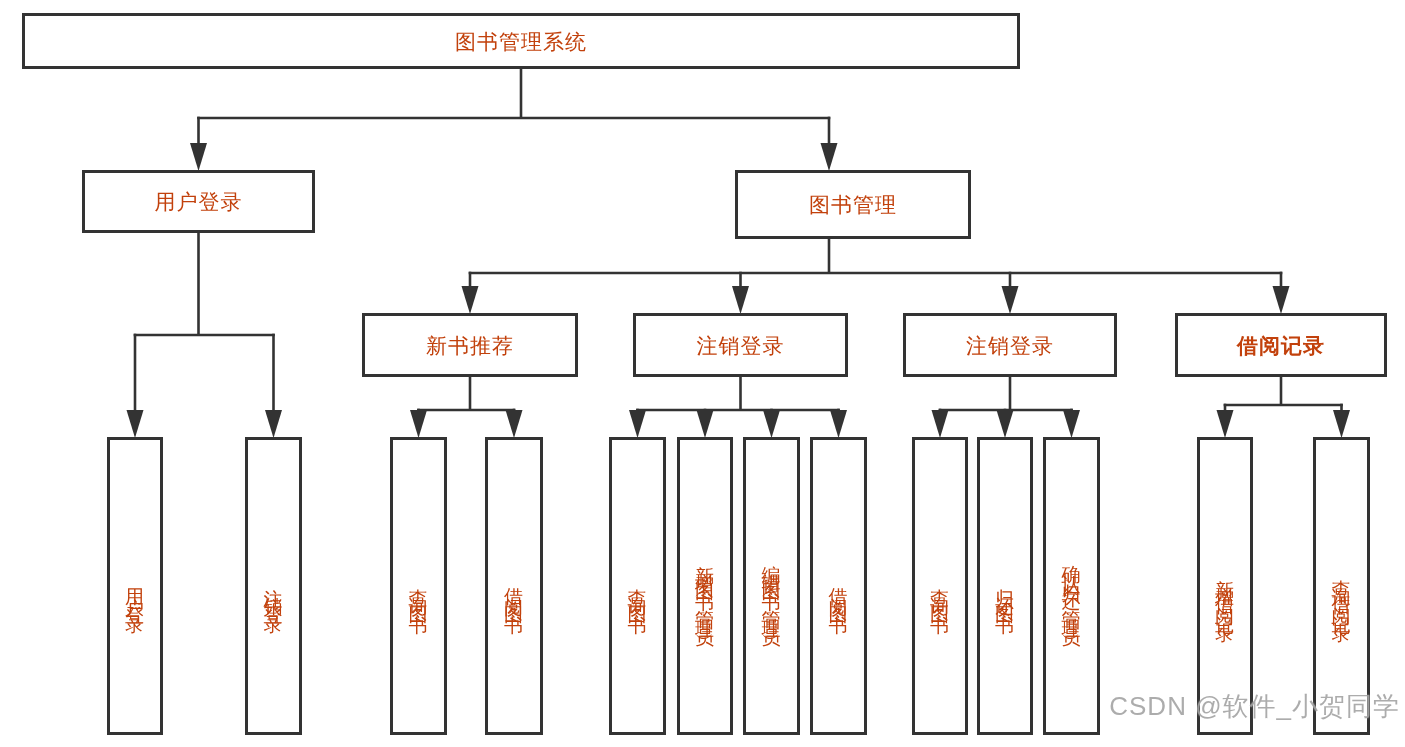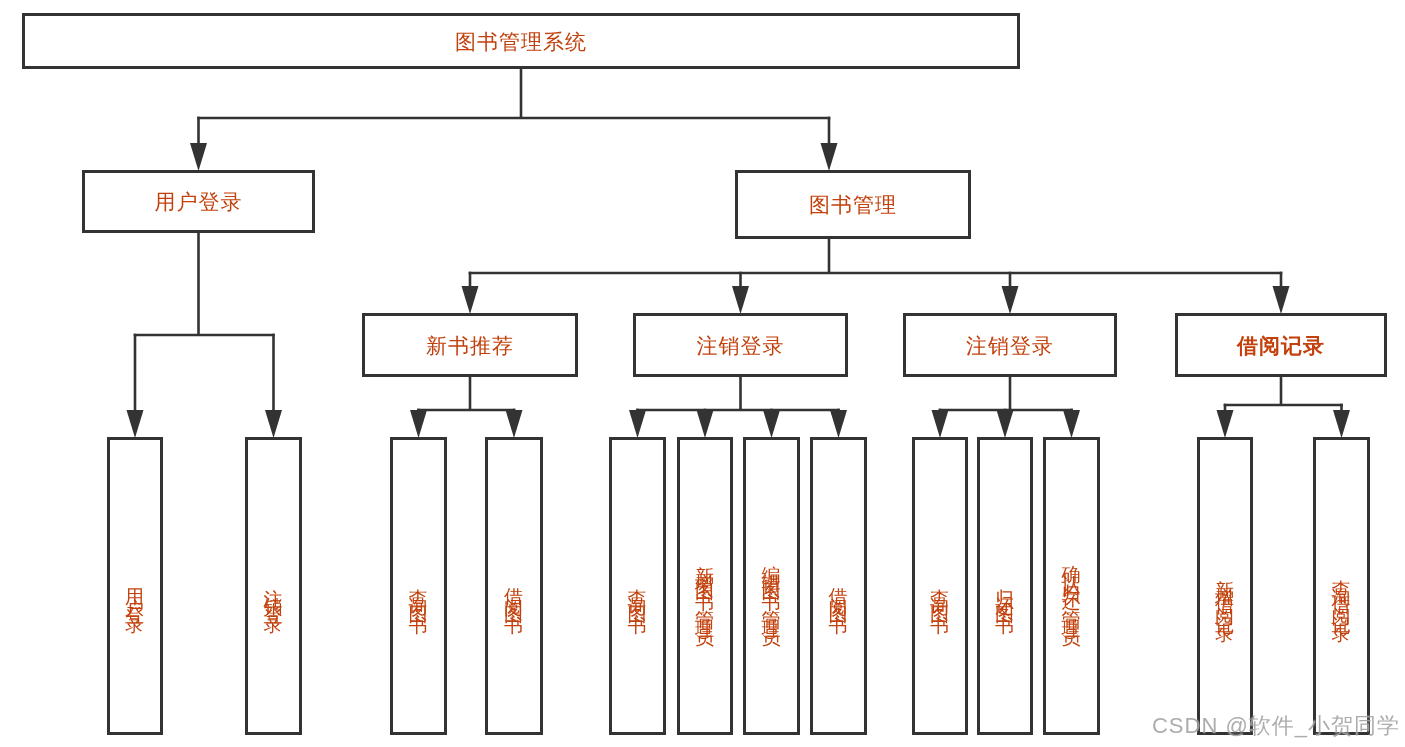--- a/index.html
+++ b/index.html
@@ -37,22 +37,22 @@
     writing-mode: vertical-rl;
     text-orientation: mixed;
     font-size: 19px;
     line-height: 1;
     letter-spacing: 9px;
     margin-bottom: -9px;
   }
   .watermark {
     position: absolute;
     right: 5px;
-    bottom: 6px;
-    font-size: 22px;
+    bottom: 23px;
+    font-size: 26px;
     color: rgba(158, 158, 158, 0.85);
     letter-spacing: 1px;
     white-space: nowrap;
     z-index: 3;
     text-shadow: 0 0 2px rgba(255,255,255,0.6);
     margin-top: 25px;
   }
 </style>
 </head>
 <body>

